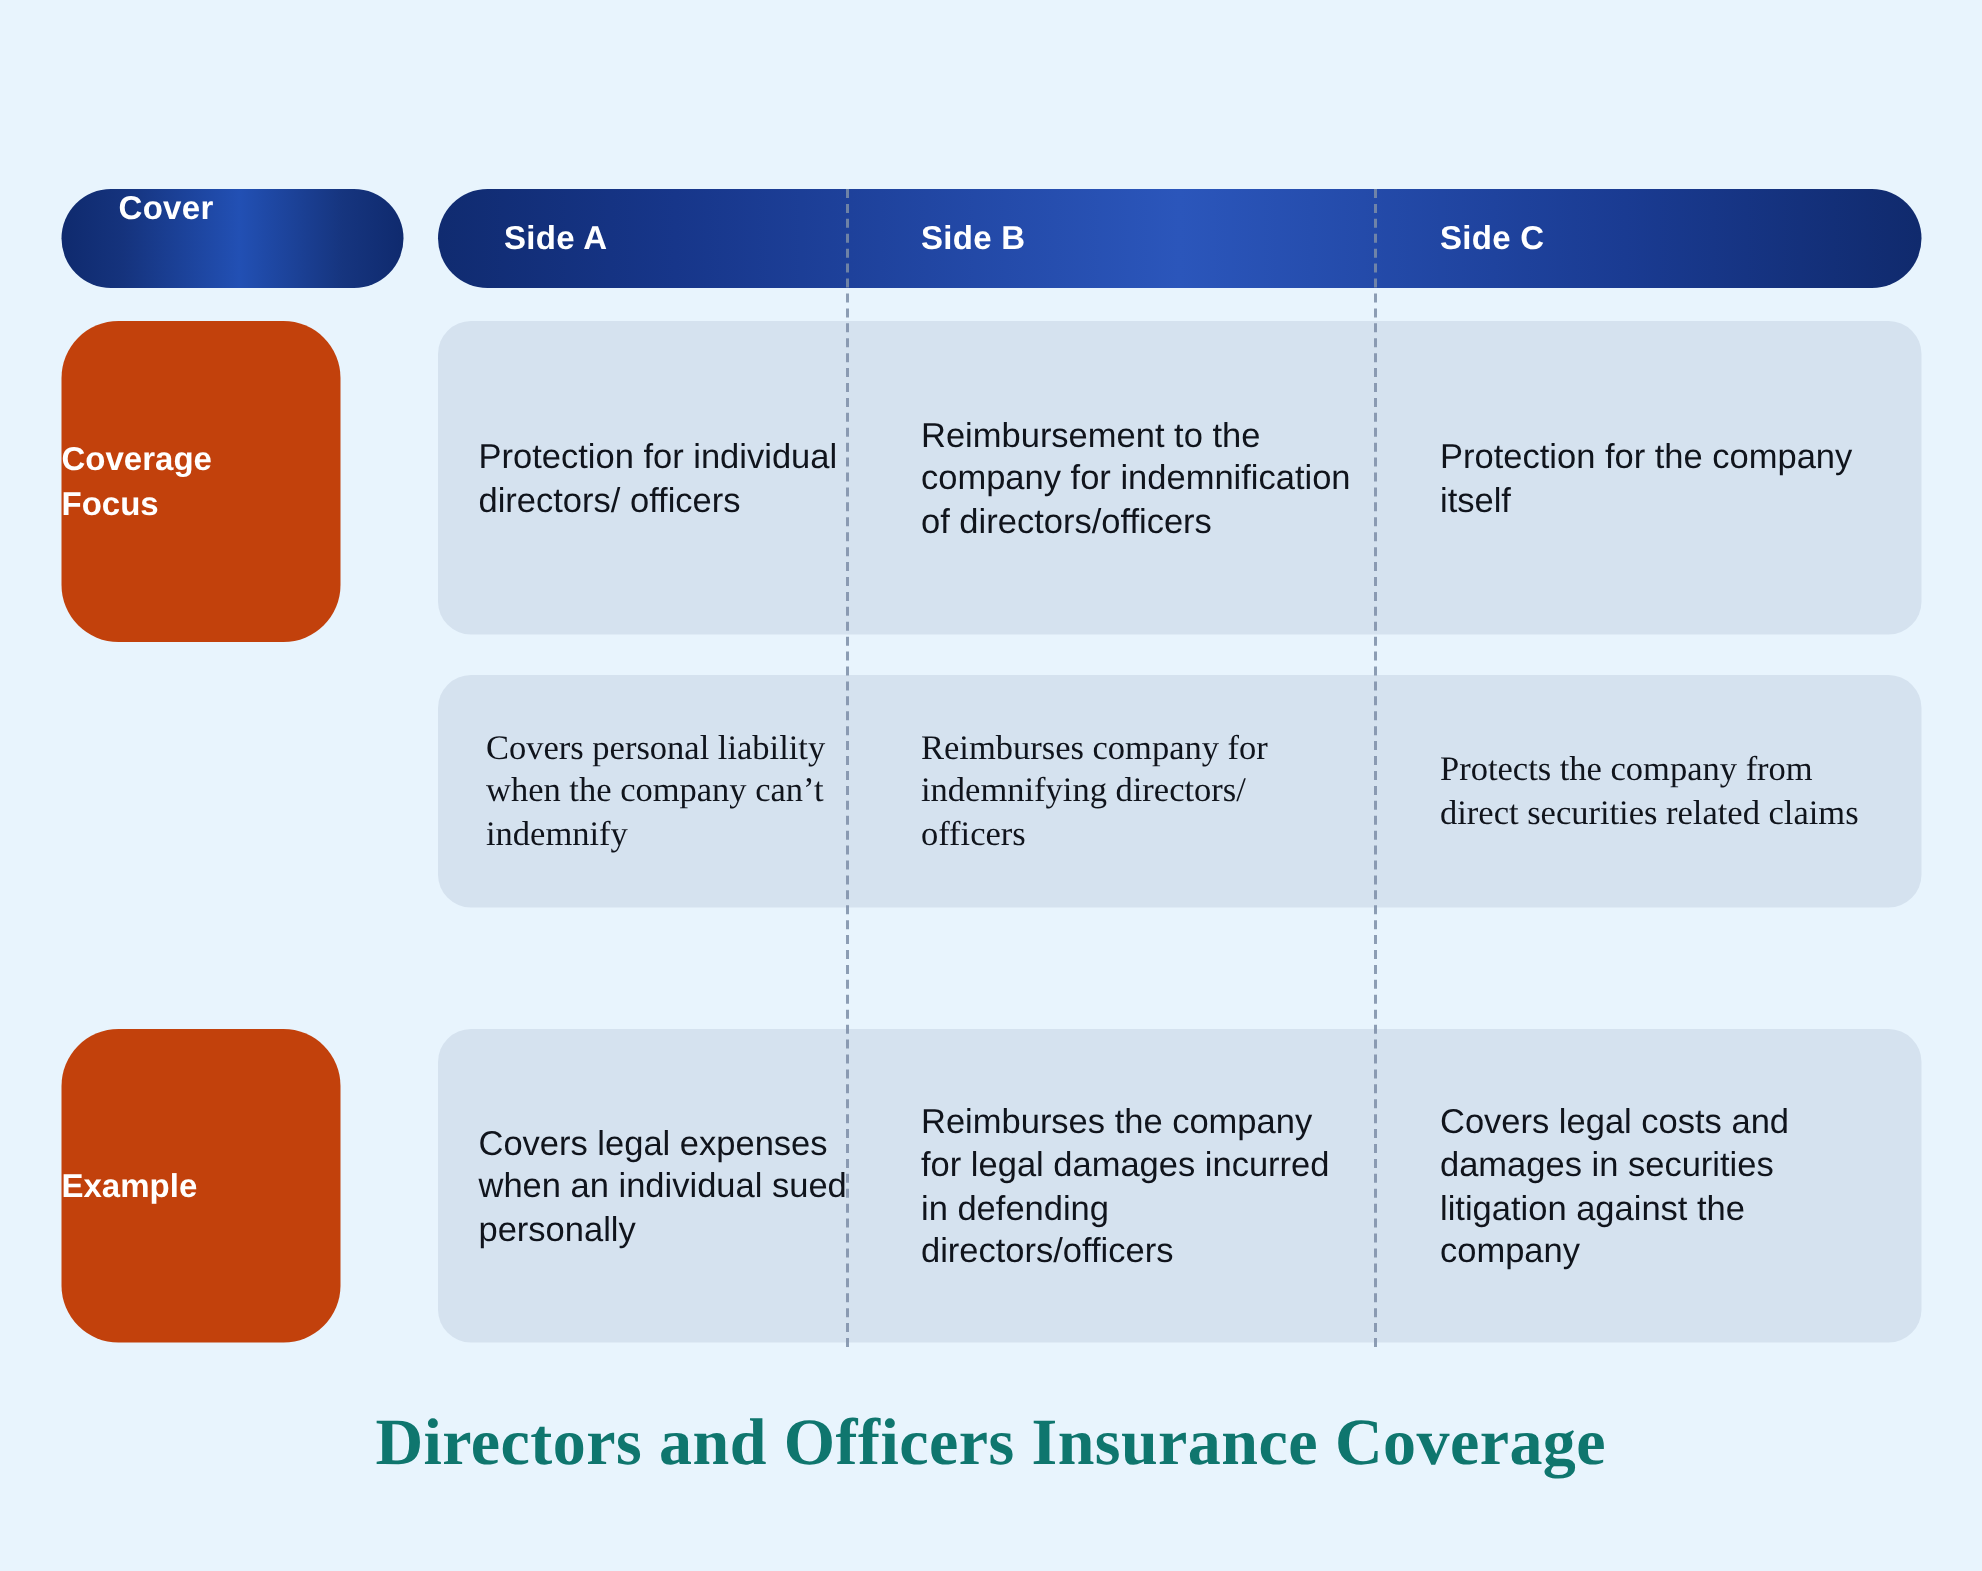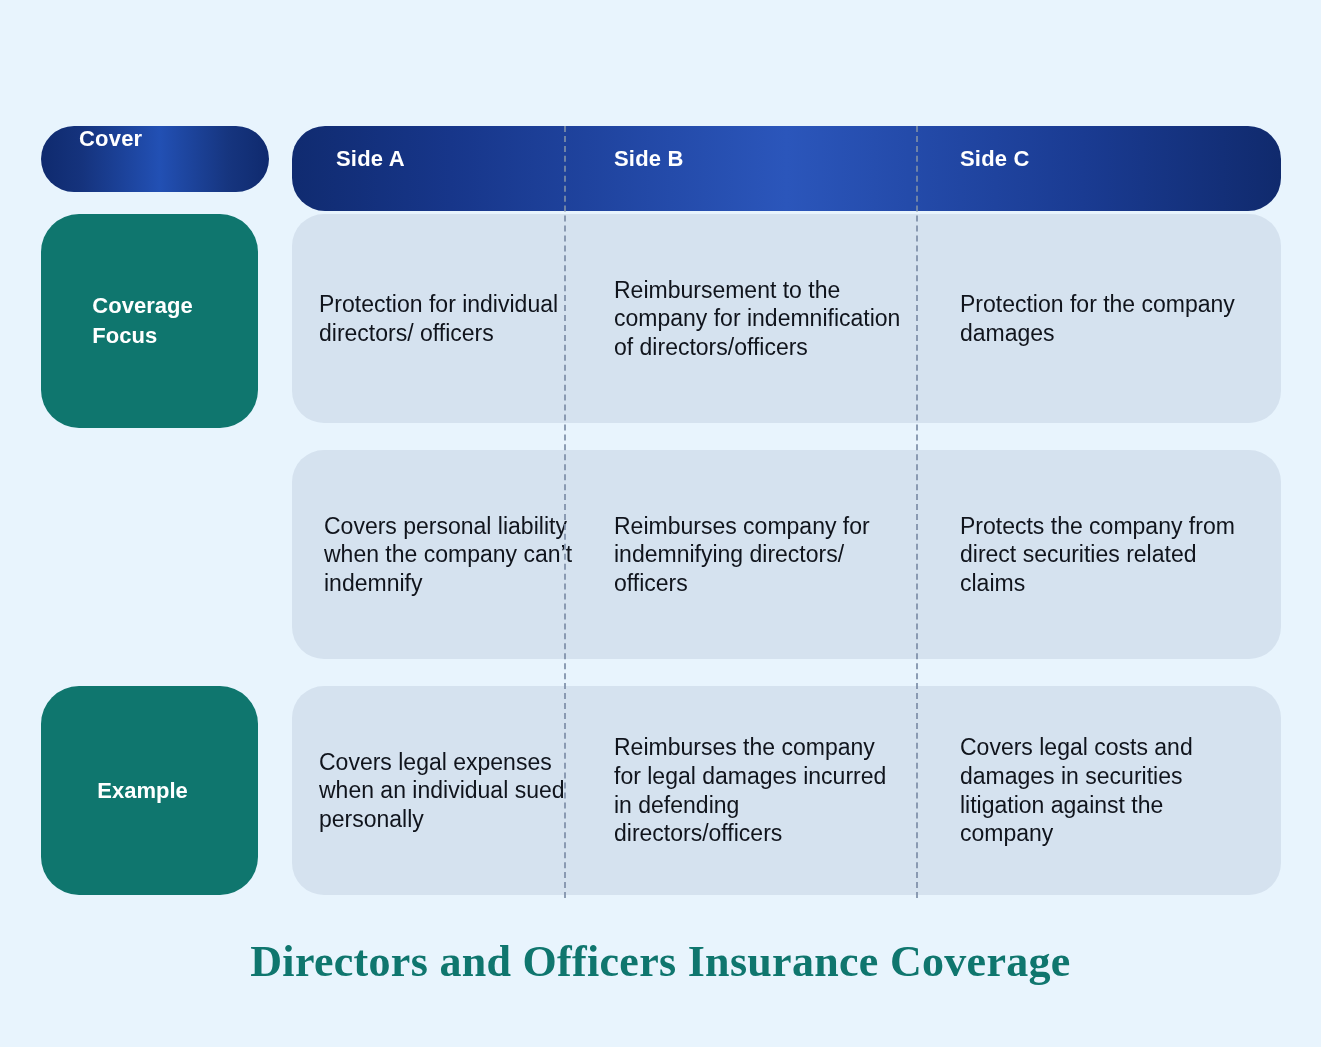--- a/index.html
+++ b/index.html
@@ -39,21 +39,21 @@
     font-weight: bold;
     letter-spacing: 0.2px;
     padding-left: 38px;
   }
 
   .header-bar {
     position: absolute;
     left: 292px;
     top: 126px;
     width: 989px;
-    height: 85px;
+    height: 66px;
     border-radius: 33px;
     background: linear-gradient(90deg, #102b70 0%, #17368a 16%, #2b56bb 50%, #1a3b92 80%, #102a6d 100%);
   }
   .header-bar .hcell {
     position: absolute;
     top: 0;
     height: 66px;
     display: flex;
     align-items: center;
     color: #ffffff;
@@ -62,49 +62,49 @@
     letter-spacing: 0.2px;
   }
   .hcell-a { left: 44px; }
   .hcell-b { left: 322px; }
   .hcell-c { left: 668px; }
 
   
   .row-label {
     position: absolute;
     left: 41px;
-    width: 217px;
-    background: #0f766e;
+    width: 186px;
+    background: #c2410c;
     border-radius: 38px;
     display: flex;
     align-items: center;
-    justify-content: center;
+    justify-content: flex-start;
   }
   .row-label .rtxt {
     color: #ffffff;
     font-size: 22px;
     font-weight: bold;
     line-height: 1.35;
     text-align: left;
     padding-right: 14px;
   }
   .rl-1 { top: 214px; height: 214px; }
   .rl-2 { top: 450px; height: 209px; }
   .rl-3 { top: 686px; height: 209px; }
 
   
   .row-panel {
     position: absolute;
     left: 292px;
     width: 989px;
     background: #d5e2ef;
-    border-radius: 32px;
+    border-radius: 22px;
   }
   .rp-1 { top: 214px; height: 209px; }
-  .rp-2 { top: 450px; height: 209px; }
+  .rp-2 { top: 450px; height: 155px; font-family: Liberation Serif, serif; }
   .rp-3 { top: 686px; height: 209px; }
 
   .cell {
     position: absolute;
     color: #10141c;
     font-size: 23px;
     line-height: 1.24;
     top: 0;
     height: 100%;
     display: flex;
@@ -163,21 +163,21 @@
   </div>
 
 
   <div class="row-label rl-3">
     <span class="rtxt">Example</span>
   </div>
 
   <div class="row-panel rp-1">
     <div class="cell col-a">Protection for individual directors/ officers</div>
     <div class="cell col-b">Reimbursement to the company for indemnification of directors/officers</div>
-    <div class="cell col-c">Protection for the company damages</div>
+    <div class="cell col-c">Protection for the company itself</div>
   </div>
 
   <div class="row-panel rp-2">
     <div class="cell col-a indent-a">Covers personal liability when the company can’t indemnify</div>
     <div class="cell col-b">Reimburses company for indemnifying directors/ officers</div>
     <div class="cell col-c">Protects the company from direct securities related claims</div>
   </div>
 
   <div class="row-panel rp-3">
     <div class="cell col-a">Covers legal expenses when an individual sued personally</div>

